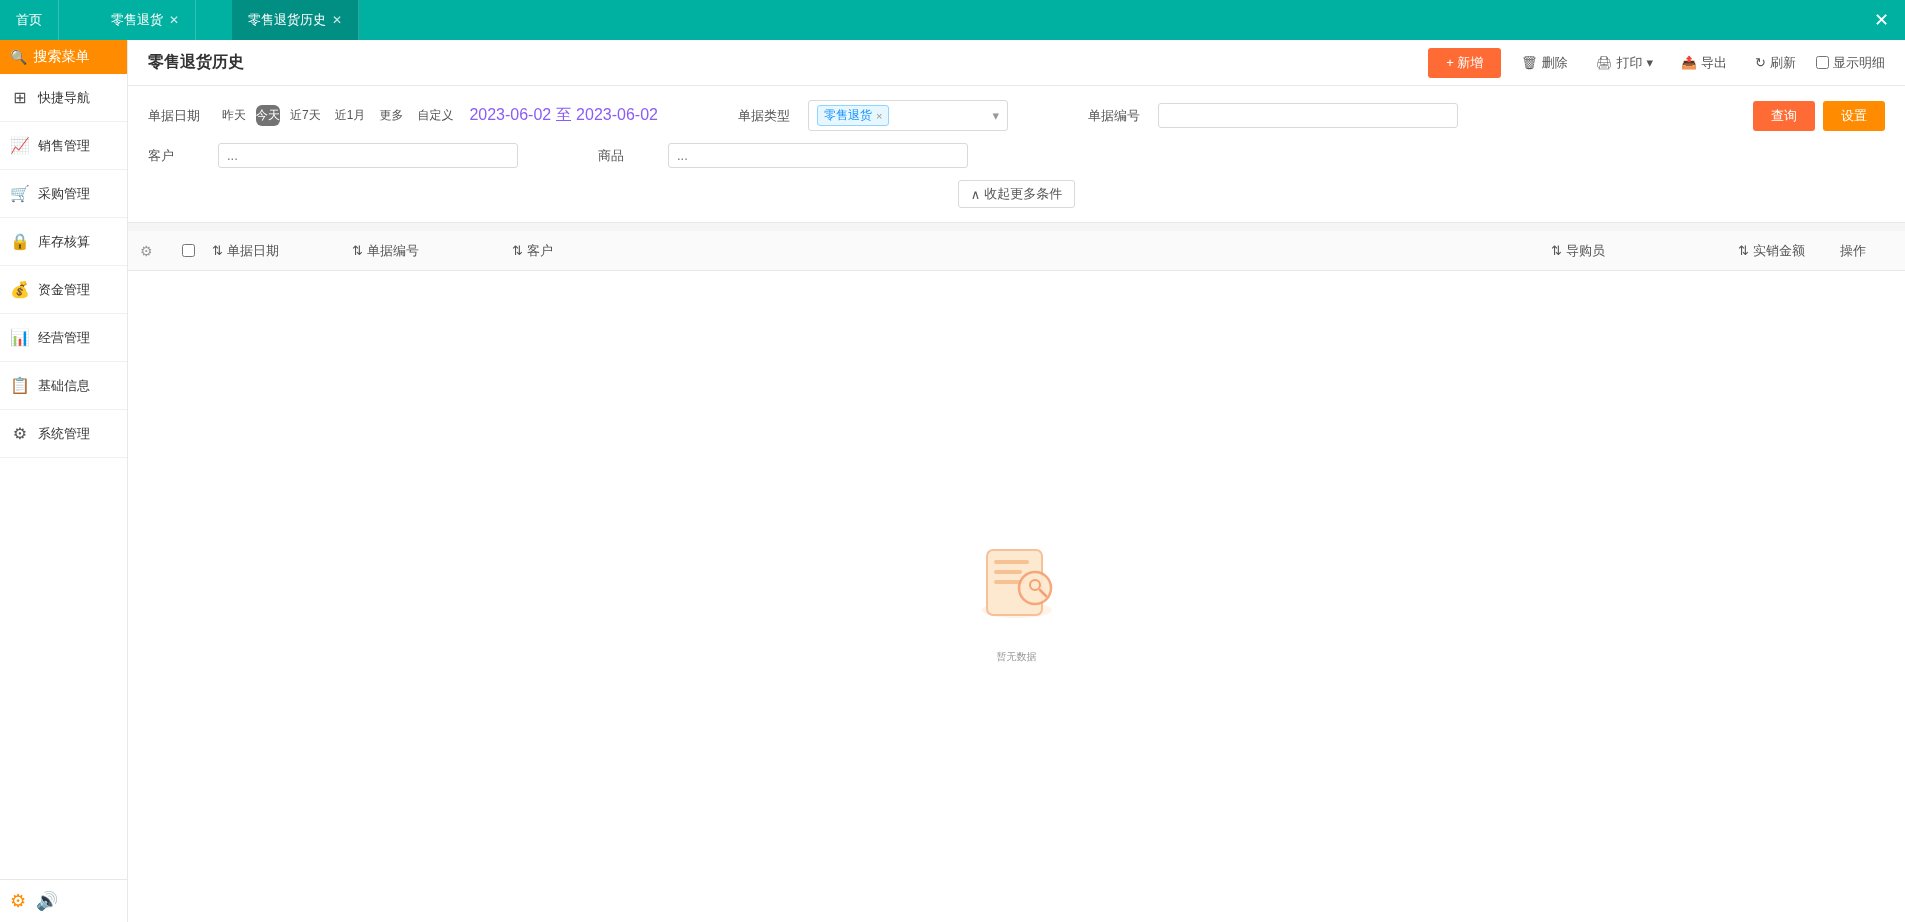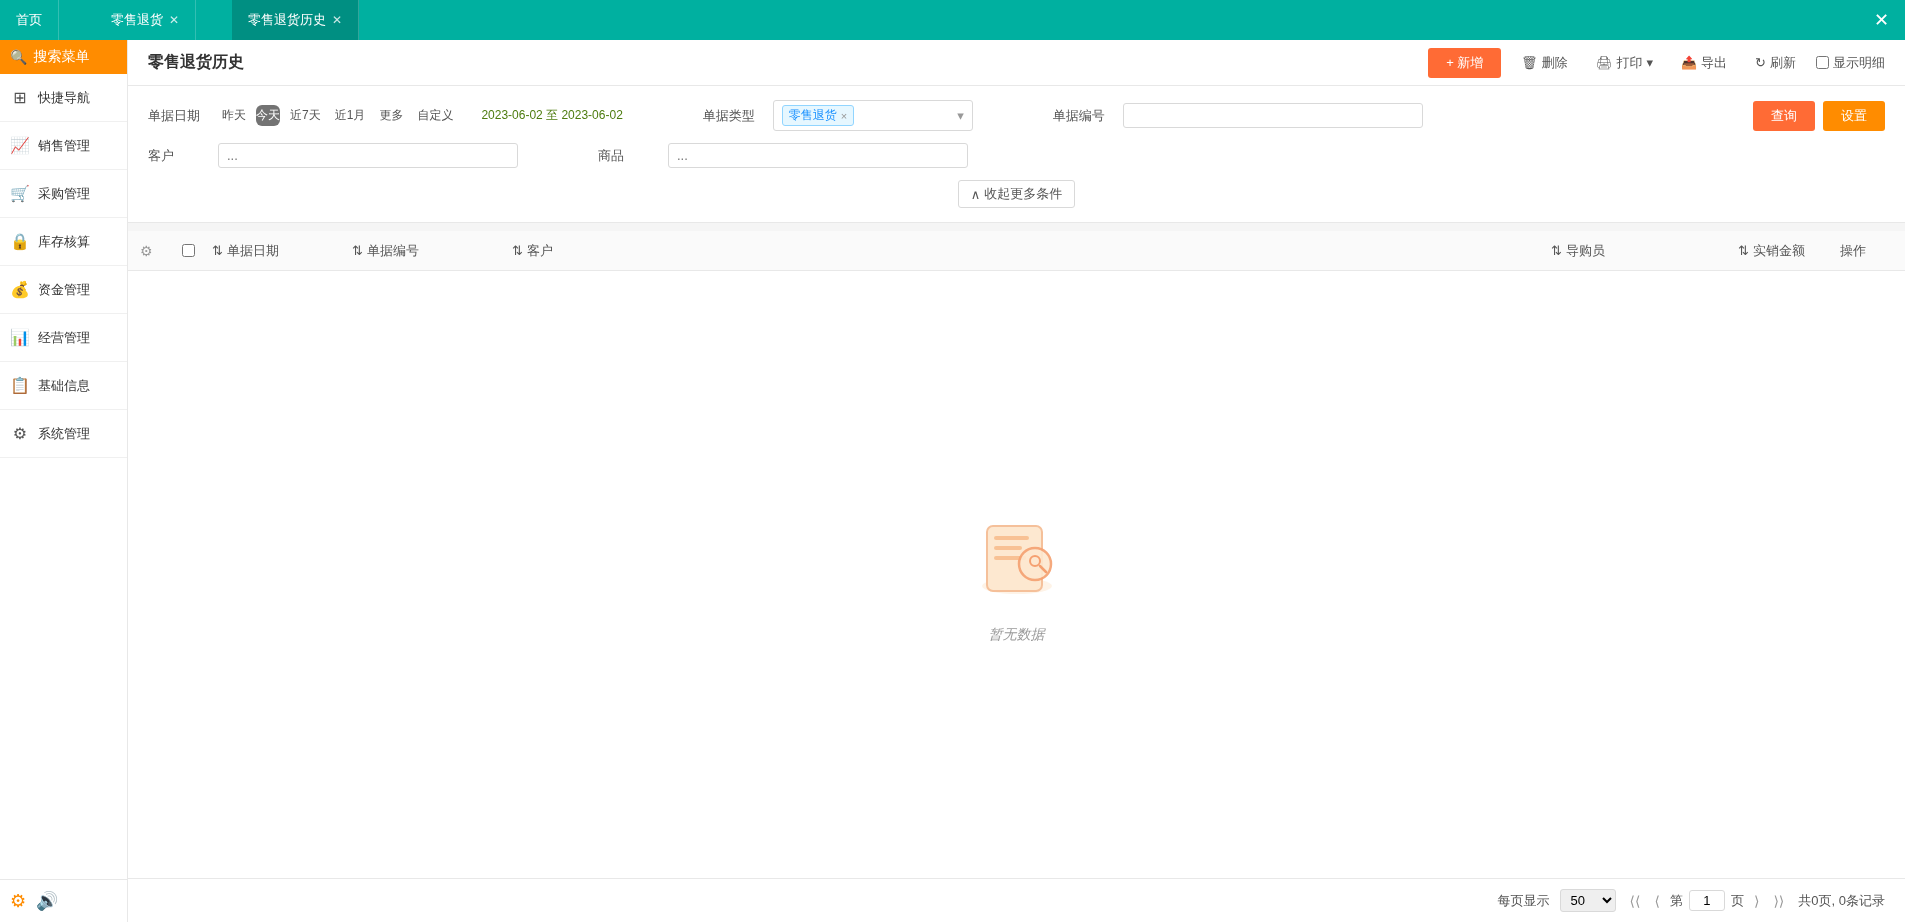--- a/index.html
+++ b/index.html
@@ -72,21 +72,21 @@
     .filter-area {
       background: white; padding: 14px 20px; border-bottom: 1px solid #e8e8e8; flex-shrink: 0;
     }
     .filter-row { display: flex; align-items: center; gap: 0; margin-bottom: 12px; }
     .filter-label { font-size: 13px; color: #555; min-width: 70px; flex-shrink: 0; }
     .filter-date-options { display: flex; align-items: center; gap: 6px; }
     .date-option { font-size: 12px; color: #555; cursor: pointer; padding: 2px 4px; text-align: center; }
     .date-option.active {
       background: #737373; color: white; border-radius: 6px; padding: 2px 0;
     }
-    .date-range { font-size: 12px; color: #4d7c0f; margin-left: 18px; }
+    .date-range { font-size: 16px; color: #8b5cf6; margin-left: 6px; }
     .filter-type-select {
       display: flex; align-items: center; border: 1px solid #d9d9d9; border-radius: 3px;
       padding: 4px 8px; min-width: 200px; cursor: pointer; font-size: 13px; background: white;
     }
     .filter-tag {
       background: #e6f7ff; border: 1px solid #91d5ff; border-radius: 3px;
       padding: 1px 6px; font-size: 12px; color: #1890ff; display: flex; align-items: center; gap: 4px;
     }
     .filter-tag-close { cursor: pointer; color: #999; font-size: 11px; }
     .filter-select-arrow { margin-left: auto; color: #999; }
@@ -114,21 +114,21 @@
     .col-customer { flex: 1; }
     .col-guide { width: 150px; }
     .col-amount { width: 120px; justify-content: flex-end; }
     .col-ops { width: 80px; justify-content: center; }
 
     
     .empty-state {
       display: flex; flex-direction: column; align-items: center; justify-content: center;
       flex: 1; padding: 60px 0;
     }
-    .empty-text { font-size: 14px; color: #999; font-style: italic; }
+    .empty-text { font-size: 10px; color: #999; }
 
     
     .table-footer {
       display: flex; align-items: center; justify-content: flex-end; padding: 10px 20px;
       background: white; border-top: 1px solid #e8e8e8; font-size: 13px; color: #555;
       gap: 10px; flex-shrink: 0;
     }
     .page-size-select {
       border: 1px solid #d9d9d9; border-radius: 3px; padding: 2px 6px; font-size: 13px; cursor: pointer;
     }
@@ -323,33 +323,15 @@
             <rect x="27" y="50" width="32" height="4" rx="2" fill="#f5b07a" opacity="0.7"></rect>
             <circle cx="68" cy="58" r="16" fill="#fde8d0" stroke="#f5a070" stroke-width="2.5" opacity="0.9"></circle>
             <circle cx="68" cy="55" r="5" fill="none" stroke="#f5a070" stroke-width="2"></circle>
             <line x1="73" y1="60" x2="79" y2="66" stroke="#f5a070" stroke-width="2.5" stroke-linecap="round"></line>
           </svg>
         </div>
         <span class="empty-text">暂无数据</span>
       </div>
     </div>
 
-    <div class="table-footer">
-      <span>每页显示</span>
-      <select class="page-size-select">
-        <option>50</option>
-        <option>100</option>
-        <option>200</option>
-      </select>
-      <div class="page-nav">
-        <span class="page-nav-btn">⟨⟨</span>
-        <span class="page-nav-btn">⟨</span>
-        <span>第</span>
-        <input class="page-input" type="text" value="1" style="">
-        <span>页</span>
-        <span class="page-nav-btn">⟩</span>
-        <span class="page-nav-btn">⟩⟩</span>
-      </div>
-      <span>共0页, 0条记录</span>
-    </div>
 
   </div>
 </div>
 
 </body></html>

